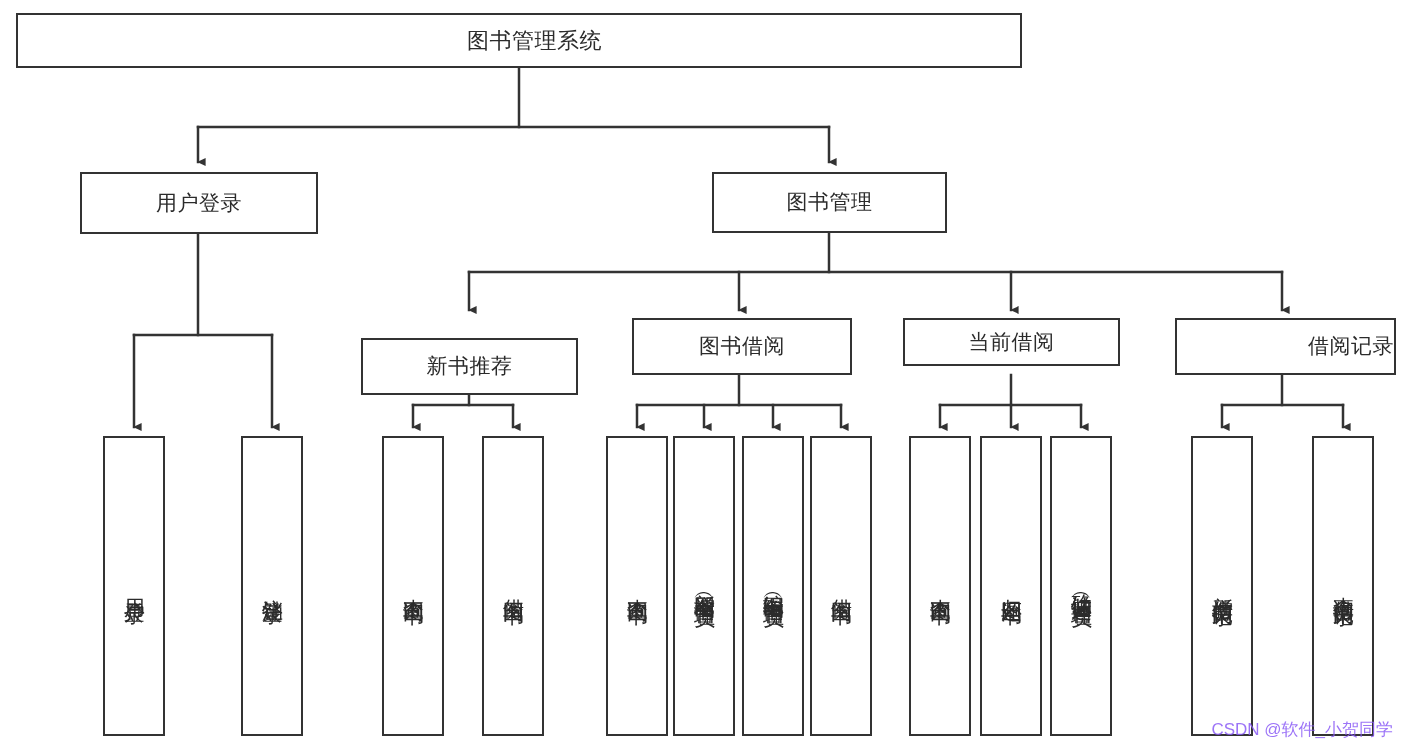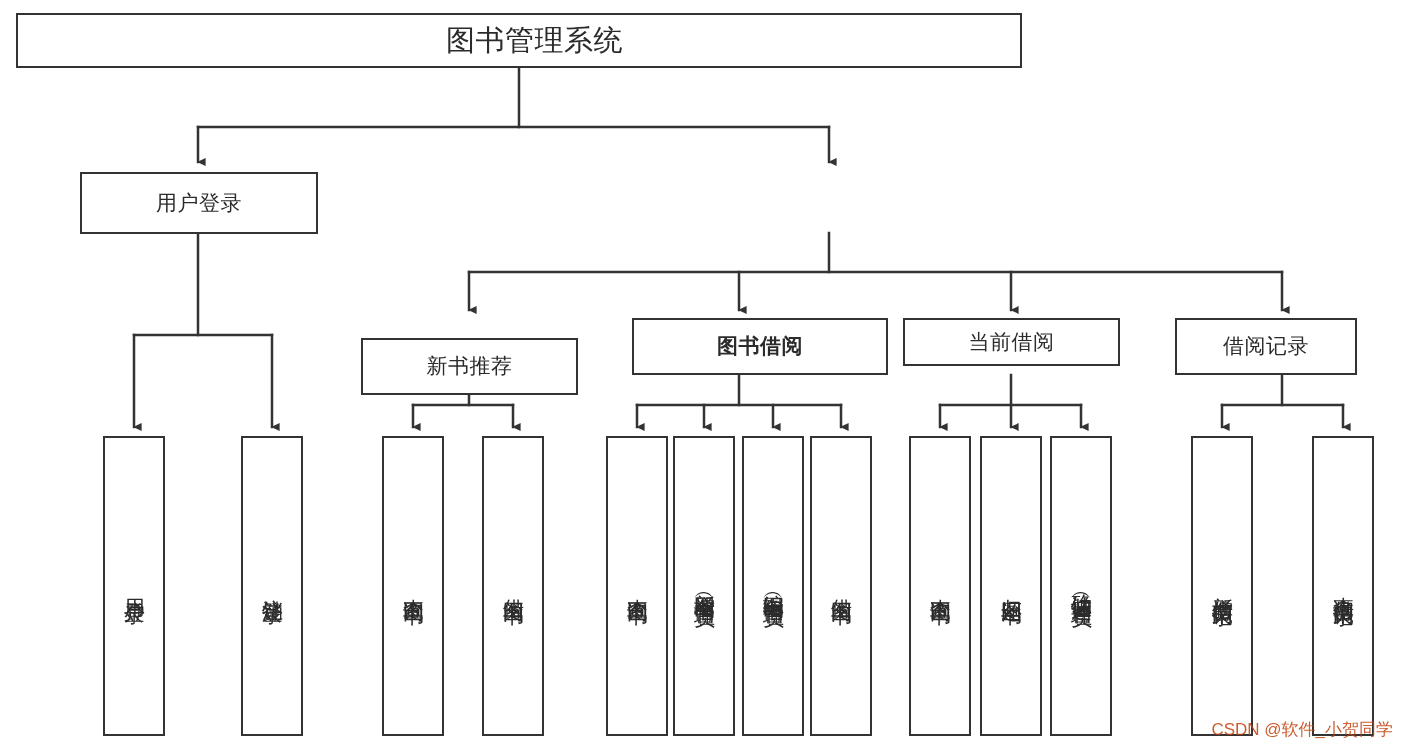--- a/index.html
+++ b/index.html
@@ -41,27 +41,27 @@
     letter-spacing: 0.5px;
     white-space: nowrap;
   }
   .node-box.vertical .node-label {
     writing-mode: vertical-rl;
     text-orientation: upright;
     white-space: normal;
     letter-spacing: 2px;
     max-height: 290px;
   }
-  .node-box.root .node-label { font-size: 29px; margin-left: 31px; }
+  .node-box.root .node-label { font-size: 22px; margin-left: 31px; }
   .watermark {
     position: absolute;
     right: 12px;
     bottom: 6px;
     font-size: 17px;
-    color: #c2410c;
+    color: #8b5cf6;
     white-space: nowrap;
     opacity: 0.85;
     pointer-events: none;
   }
 </style>
 </head>
 <body>
 
 <div id="diagram-root">
 
@@ -115,31 +115,34 @@
     </g>
   </svg>
 
   <div class="node-box root" style="left:16px; top:13px; width:1006px; height:55px;">
     <span class="node-label">图书管理系统</span>
   </div>
 
   <div class="node-box" style="left:80px; top:172px; width:238px; height:62px;">
     <span class="node-label">用户登录</span>
   </div>
+  <div class="node-box" style="left:712px; top:172px; width:235px; height:61px;">
+    <span class="node-label">图书管理</span>
+  </div>
 
   <div class="node-box" style="left:361px; top:318px; width:217px; height:57px;margin-top:20px;">
     <span class="node-label">新书推荐</span>
   </div>
-  <div class="node-box" style="left:632px; top:318px; width:256px; height:57px;font-weight:bold;">
+  <div class="node-box" style="left:632px; top:318px; width:220px; height:57px;">
     <span class="node-label">图书借阅</span>
   </div>
   <div class="node-box" style="left:903px; top:318px; width:217px; height:48px;">
     <span class="node-label">当前借阅</span>
   </div>
-  <div class="node-box" style="left:1175px; top:318px; width:182px; height:57px;">
+  <div class="node-box" style="left:1175px; top:318px; width:221px; height:57px;justify-content:flex-end;">
     <span class="node-label">借阅记录</span>
   </div>
 
   <div class="node-box vertical" style="left:103px; top:436px; width:62px; height:300px;">
     <span class="node-label">用户登录</span>
   </div>
   <div class="node-box vertical" style="left:241px; top:436px; width:62px; height:300px;">
     <span class="node-label">注销登录</span>
   </div>
 

